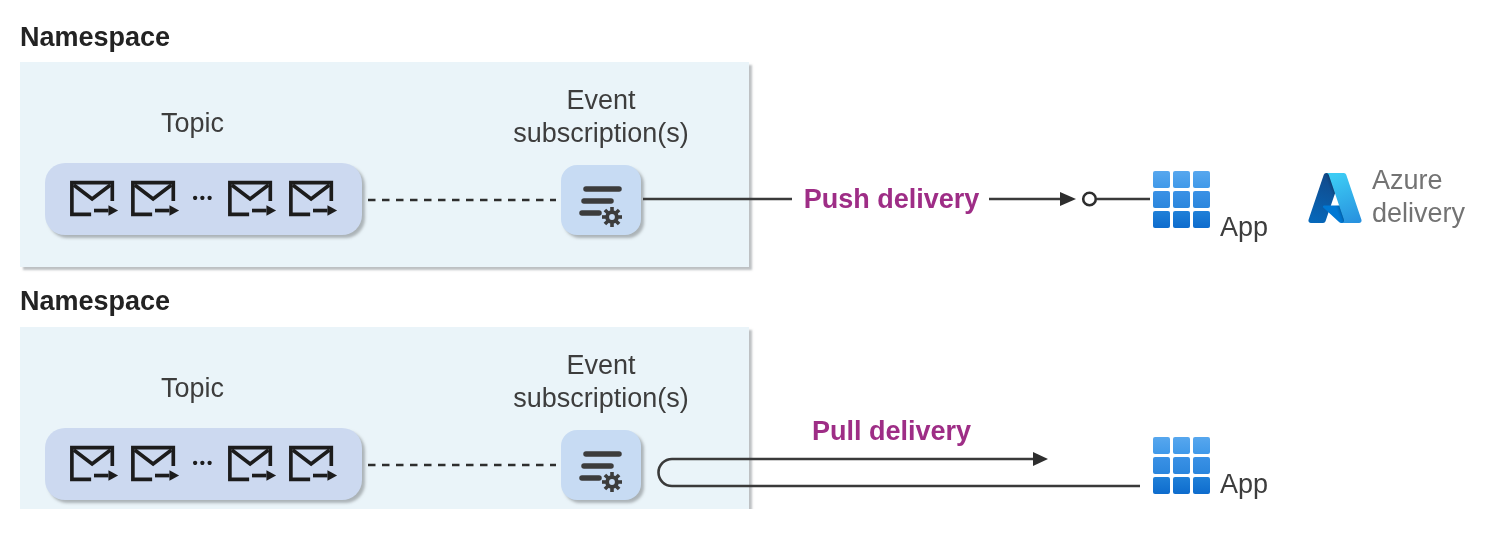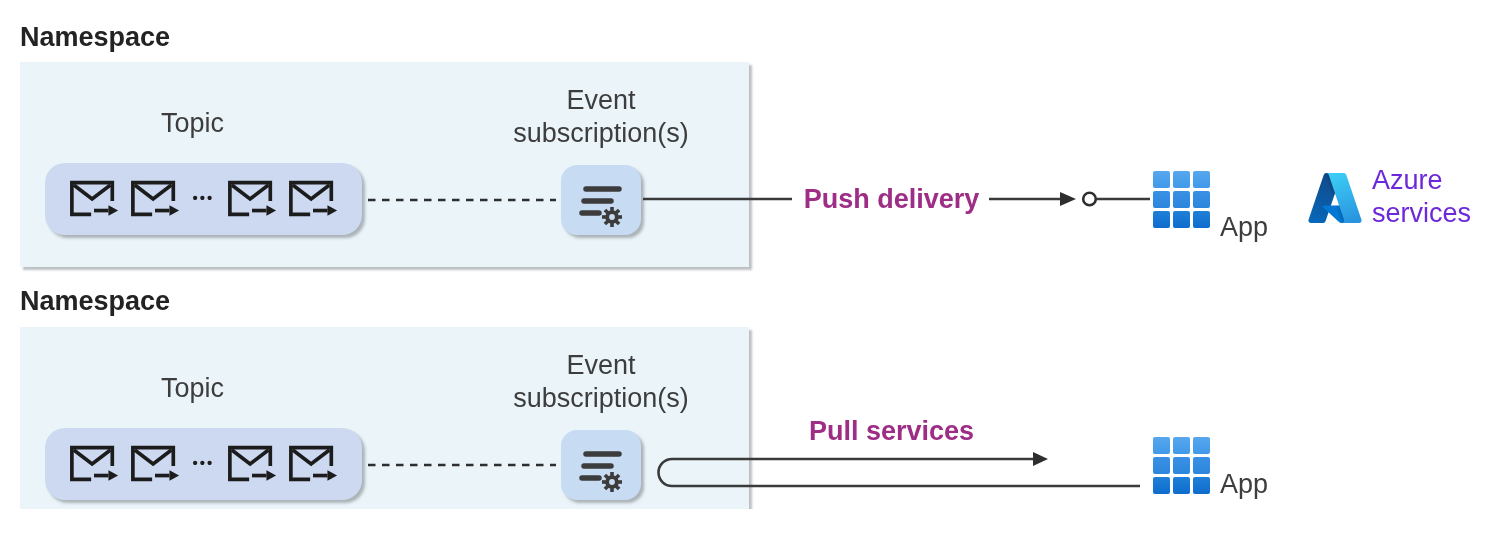--- a/index.html
+++ b/index.html
@@ -42,21 +42,21 @@
   }
   .app-grid span{border-radius:2px;}
   .app-grid .r1{background:linear-gradient(#57a7ee,#4099e9);}
   .app-grid .r2{background:linear-gradient(#3a91e5,#2b86dd);}
   .app-grid .r3{background:linear-gradient(#2080d8,#0e6ccd);}
   .app-label{
     position:absolute;left:1220px;font-size:27px;color:#3d3d3d;line-height:28px;margin-top:28px;
   }
   .azure-logo{position:absolute;left:1306px;top:169px;width:58px;height:58px;}
   .azure-label{
-    position:absolute;left:1372px;top:164px;font-size:27px;color:#6d28d9;line-height:33px;
+    position:absolute;left:1372px;top:164px;font-size:27px;color:#737373;line-height:33px;
   }
   .connectors{position:absolute;left:0;top:0;pointer-events:none;}
   .connectors .line{stroke:#3a3a3a;stroke-width:2.6;fill:none;}
   .connectors .dash{stroke:#2e2e2e;stroke-width:2.7;fill:none;stroke-dasharray:7.5 6.5;}
   .connectors .head{fill:#2e2e2e;stroke:none;}
   .connectors .endpoint{fill:#ffffff;stroke:#2e2e2e;stroke-width:2.6;}
   .env{width:51px;height:40px;flex:0 0 auto;}
   .hidden-defs{position:absolute;width:0;height:0;overflow:hidden;}
 </style>
 </head>
@@ -158,21 +158,21 @@
   <div class="app-label" style="top:185px">App</div>
 
   <svg class="azure-logo" viewBox="0 0 96 96">
     <path fill="url(#az1)" d="M33.34 6.54h26.04l-27.03 80.1a4.15 4.15 0 0 1-3.94 2.81H8.15a4.14 4.14 0 0 1-3.93-5.47L29.4 9.38a4.15 4.15 0 0 1 3.94-2.84z"></path>
     <path fill="#0078d4" d="M71.17 60.26H29.88a1.91 1.91 0 0 0-1.3 3.31l26.53 24.76a4.17 4.17 0 0 0 2.85 1.12h23.38z"></path>
     <path fill="url(#az2)" d="M33.34 6.54a4.12 4.12 0 0 0-3.94 2.88L4.25 83.92a4.14 4.14 0 0 0 3.91 5.51h20.79a4.44 4.44 0 0 0 3.4-2.9l5.02-14.78 17.91 16.7a4.24 4.24 0 0 0 2.67.98h23.29L71.02 60.26l-29.78.01L59.47 6.54z"></path>
     <path fill="url(#az3)" d="M66.6 9.36a4.14 4.14 0 0 0-3.93-2.82H33.65a4.15 4.15 0 0 1 3.93 2.82l25.18 74.62a4.15 4.15 0 0 1-3.93 5.47h29.02a4.15 4.15 0 0 0 3.93-5.47z"></path>
   </svg>
   <div class="azure-label">
     <div>Azure</div>
-    <div>services</div>
+    <div>delivery</div>
   </div>
 
   <div class="ns-label" style="top:288px">Namespace</div>
 
   <div class="ns-box" style="top:327px;height:201px"></div>
 
   <div class="topic-label" style="top:372px">Topic</div>
 
   <div class="es-label" style="top:349px">
     <div>Event</div>
@@ -194,21 +194,21 @@
         <use href="#env-shape"></use>
       </svg>
   </div>
 
   <div class="es-icon" style="top:430px">
     <svg width="80" height="70" viewBox="0 0 80 70">
         <use href="#filter-gear-shape"></use>
       </svg>
   </div>
 
-  <div class="delivery-label" style="top:416px">Pull services</div>
+  <div class="delivery-label" style="top:416px">Pull delivery</div>
 
   <div class="app-grid" style="top:437px">
     <span class="r1"></span>
       <span class="r1"></span>
       <span class="r1"></span>
     <span class="r2"></span>
       <span class="r2"></span>
       <span class="r2"></span>
     <span class="r3"></span>
       <span class="r3"></span>

